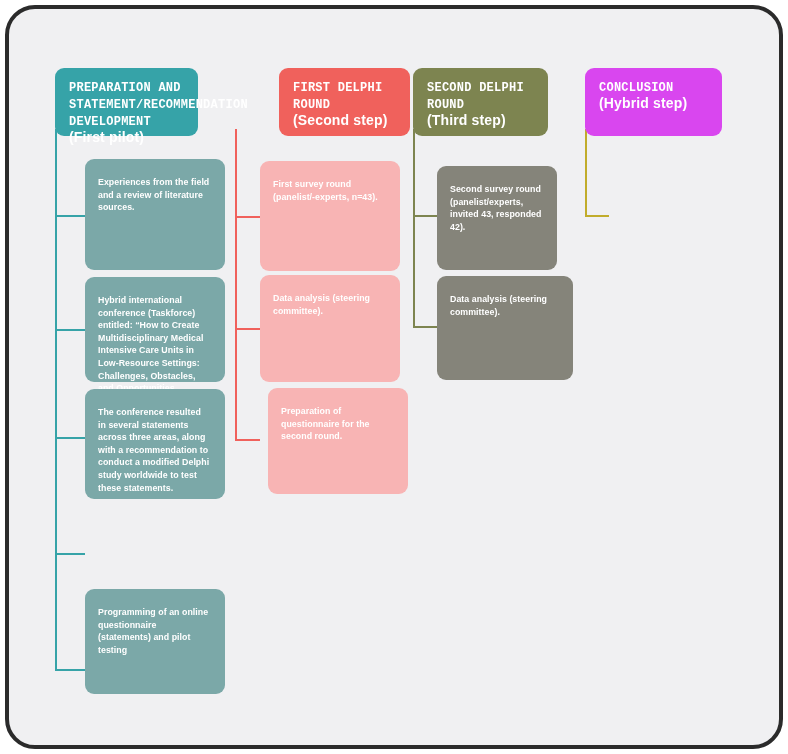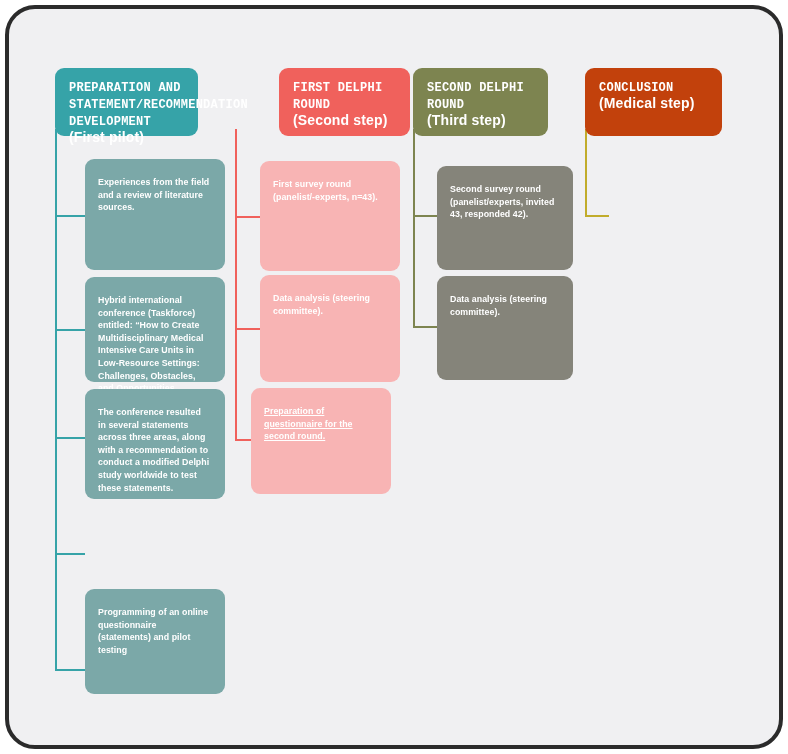--- a/index.html
+++ b/index.html
@@ -117,43 +117,43 @@
       <div class="header-title">FIRST DELPHI ROUND</div>
       <div class="header-sub">(Second step)</div>
     </div>
 
     <div class="node body-node" style="left: 251px; top: 152px; width: 140px; height: 110px; background: rgb(248, 180, 180);">
       <div class="body-text">First survey round (panelist/-experts, n=43).</div>
     </div>
     <div class="node body-node" style="left: 251px; top: 266px; width: 140px; height: 107px; background: rgb(248, 180, 180);">
       <div class="body-text">Data analysis (steering committee).</div>
     </div>
-    <div class="node body-node" style="left: 242px; top: 379px; width: 140px; height: 106px; background: rgb(248, 180, 180); text-decoration: underline;">
+    <div class="node body-node" style="left: 259px; top: 379px; width: 140px; height: 106px; background: rgb(248, 180, 180);">
       <div class="body-text">Preparation of questionnaire for the second round.</div>
     </div>
 
     <div class="conn-v" style="left: 404px; top: 120px; height: 198px; background: rgb(125, 132, 80);"></div>
     <div class="conn-h" style="left: 404px; top: 206px; width: 24px; background: rgb(125, 132, 80);"></div>
     <div class="conn-h" style="left: 404px; top: 317px; width: 24px; background: rgb(125, 132, 80);"></div>
 
     <div class="node header-node" style="left: 404px; top: 59px; width: 135px; height: 68px; background: rgb(125, 132, 80);">
       <div class="header-title">SECOND DELPHI ROUND</div>
       <div class="header-sub">(Third step)</div>
     </div>
 
-    <div class="node body-node" style="left: 428px; top: 157px; width: 136px; height: 104px; background: rgb(133, 132, 122);">
+    <div class="node body-node" style="left: 428px; top: 157px; width: 120px; height: 104px; background: rgb(133, 132, 122);">
       <div class="body-text">Second survey round (panelist/experts, invited 43, responded 42).</div>
     </div>
     <div class="node body-node" style="left: 428px; top: 267px; width: 136px; height: 104px; background: rgb(133, 132, 122);">
       <div class="body-text">Data analysis (steering committee).</div>
     </div>
 
     <div class="conn-v" style="left: 576px; top: 120px; height: 88px; background: rgb(193, 172, 43);"></div>
     <div class="conn-h" style="left: 576px; top: 206px; width: 24px; background: rgb(193, 172, 43);"></div>
 
-    <div class="node header-node" style="left: 576px; top: 59px; width: 137px; height: 68px; background: #c2410c;">
+    <div class="node header-node" style="left: 576px; top: 59px; width: 137px; height: 68px; background: #d946ef;">
       <div class="header-title">CONCLUSION</div>
-      <div class="header-sub">(Medical step)</div>
+      <div class="header-sub">(Hybrid step)</div>
     </div>
 
 
   </div>
 </div>
 
 </body></html>

